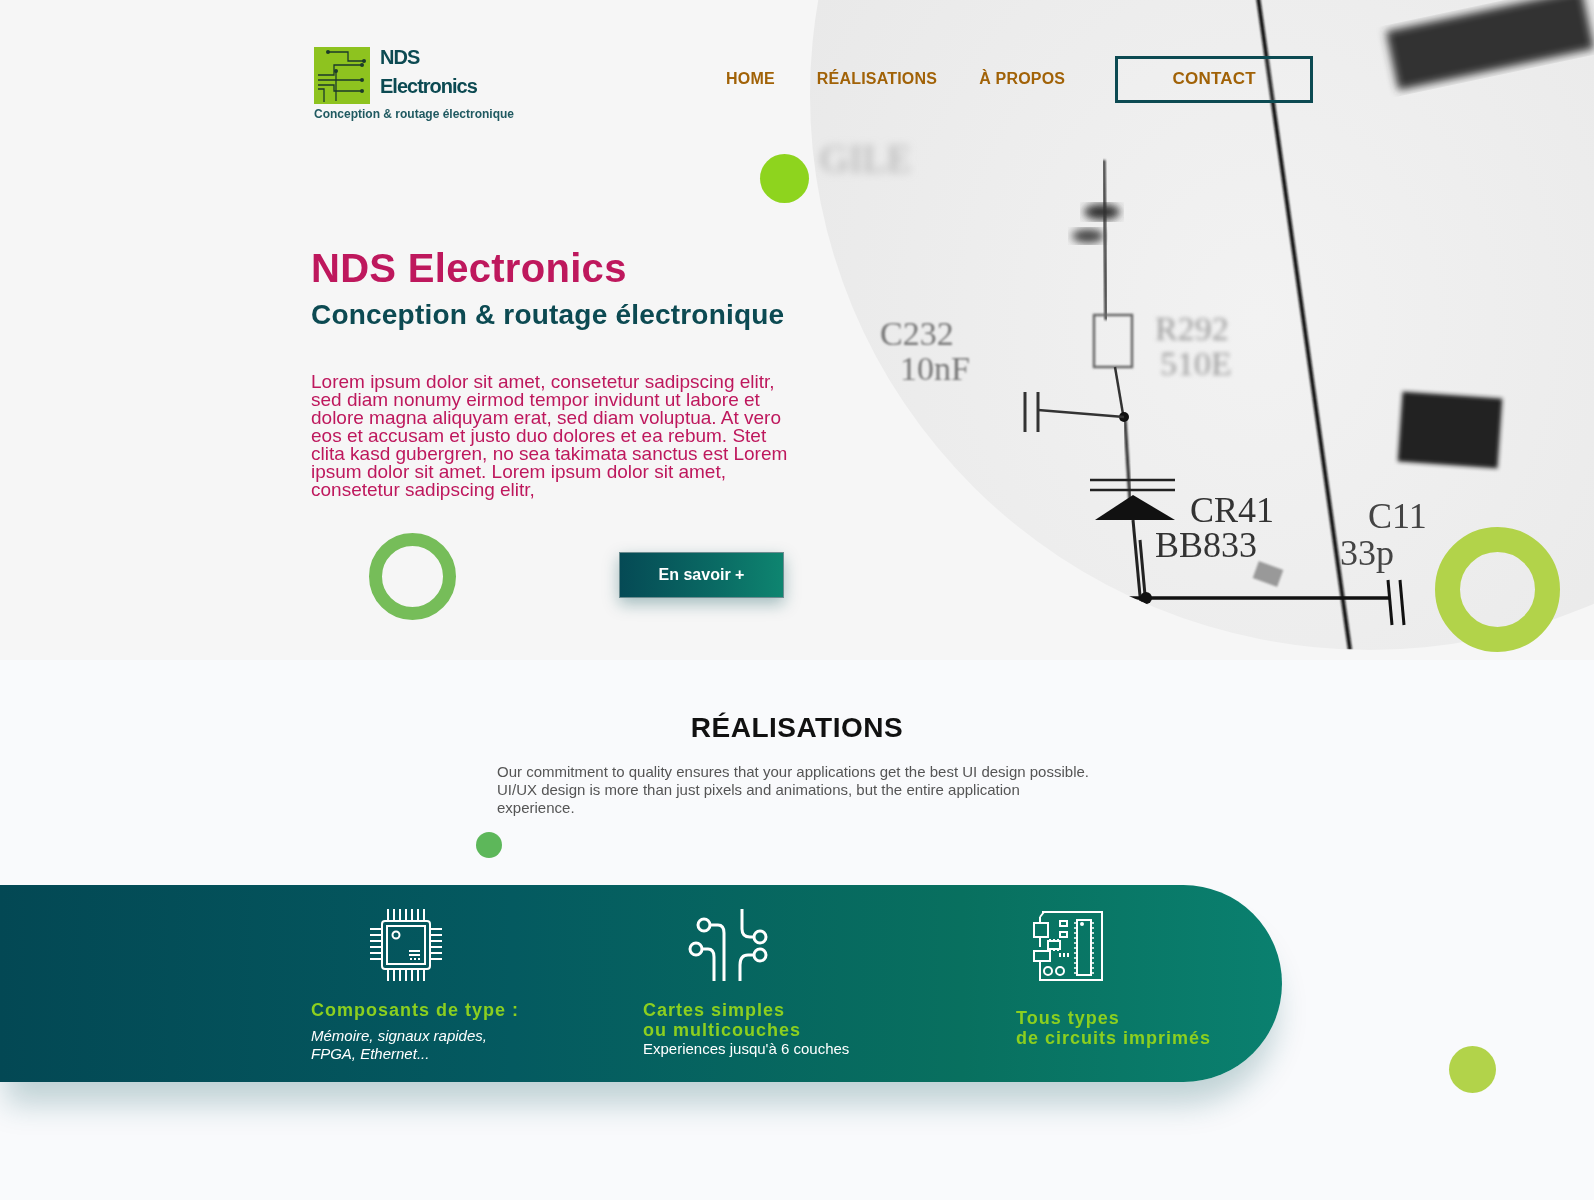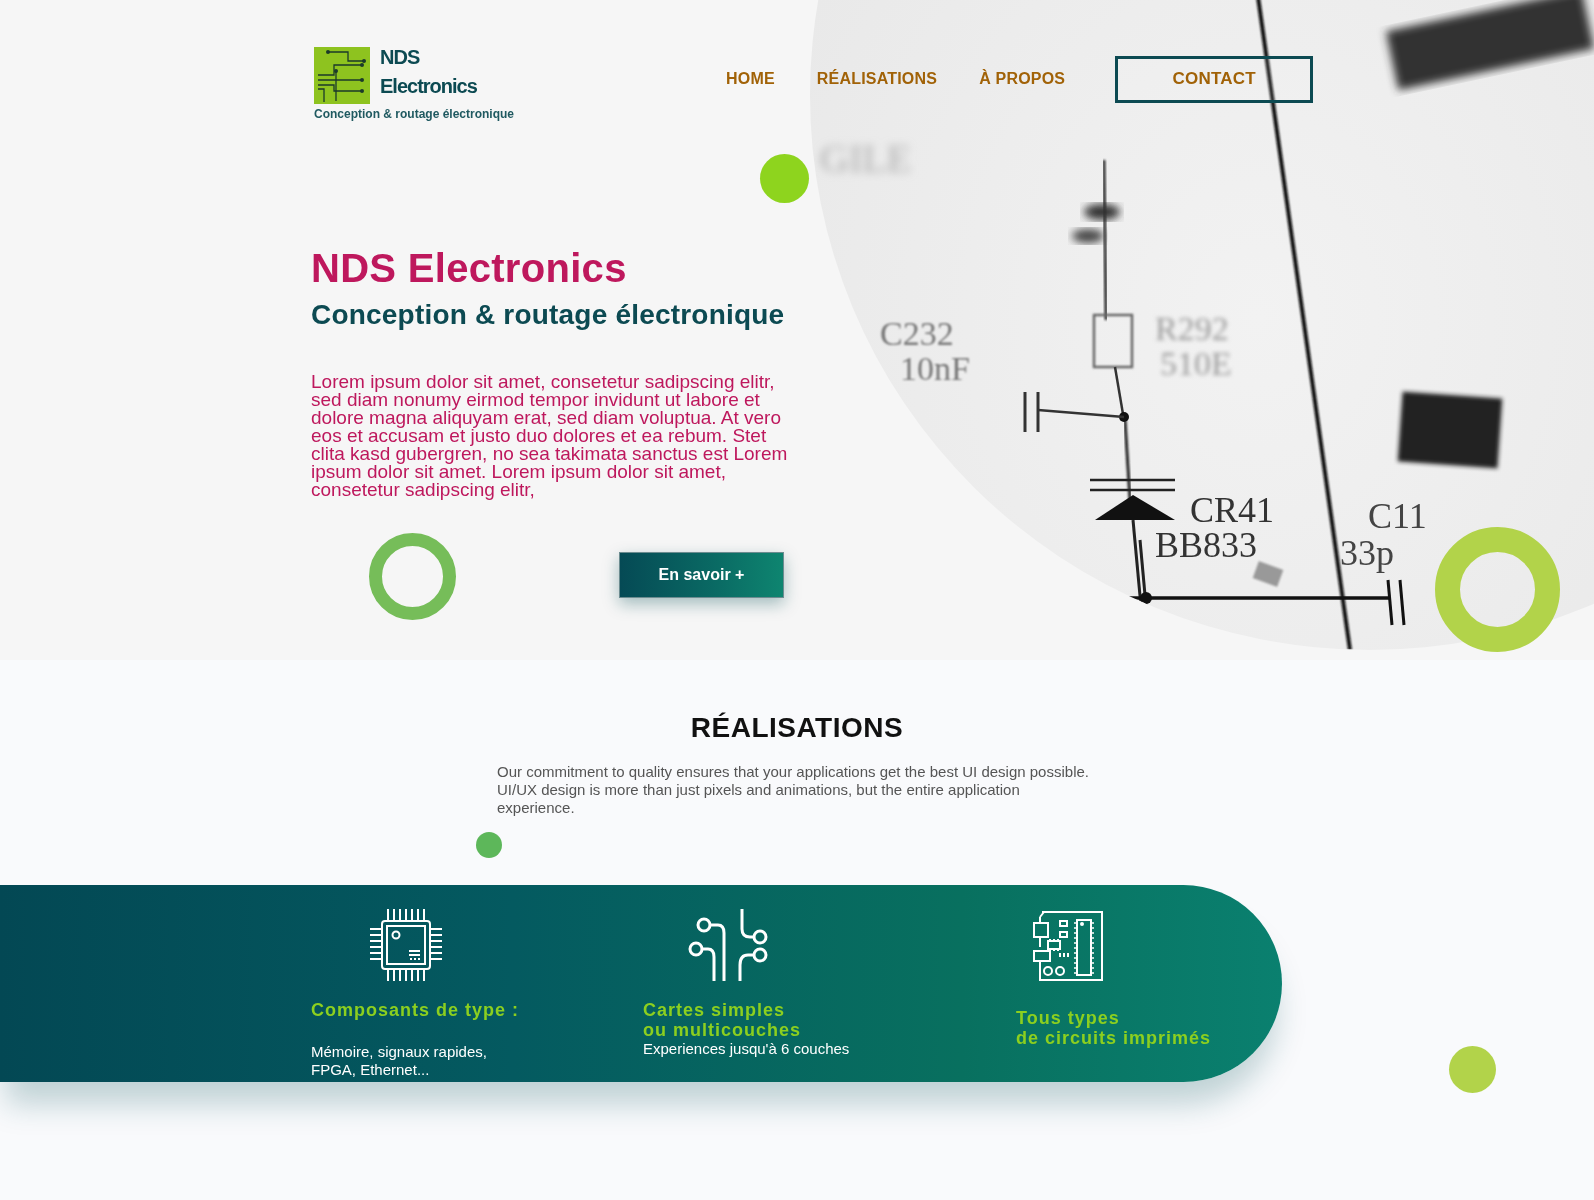--- a/index.html
+++ b/index.html
@@ -237,21 +237,21 @@
             <line x1="62" y1="34" x2="74" y2="34"></line>
           <line x1="62" y1="40" x2="74" y2="40"></line>
             <line x1="62" y1="46" x2="74" y2="46"></line>
             <line x1="62" y1="52" x2="74" y2="52"></line>
         </g>
       </svg>
     </div>
     <div class="ftitle" style="left:311px;top:115px;">
       <div>Composants de type :</div>
     </div>
-    <div class="fdesc" style="left:311px;top:158px;">
+    <div class="fdesc" style="left:311px;top:142px;font-style:italic;">
       <div>Mémoire, signaux rapides,</div>
       <div>FPGA, Ethernet...</div>
     </div>
   </div>
 
   <div class="feature" style="left:0;">
     <div class="icon" style="left:686px;top:22px;">
       <svg width="88" height="76" viewBox="0 0 88 76" fill="none" stroke="#fff" stroke-width="3">
         <circle cx="18" cy="18" r="6"></circle>
         <path d="M24 18 H32 Q38 18 38 26 V74"></path>

